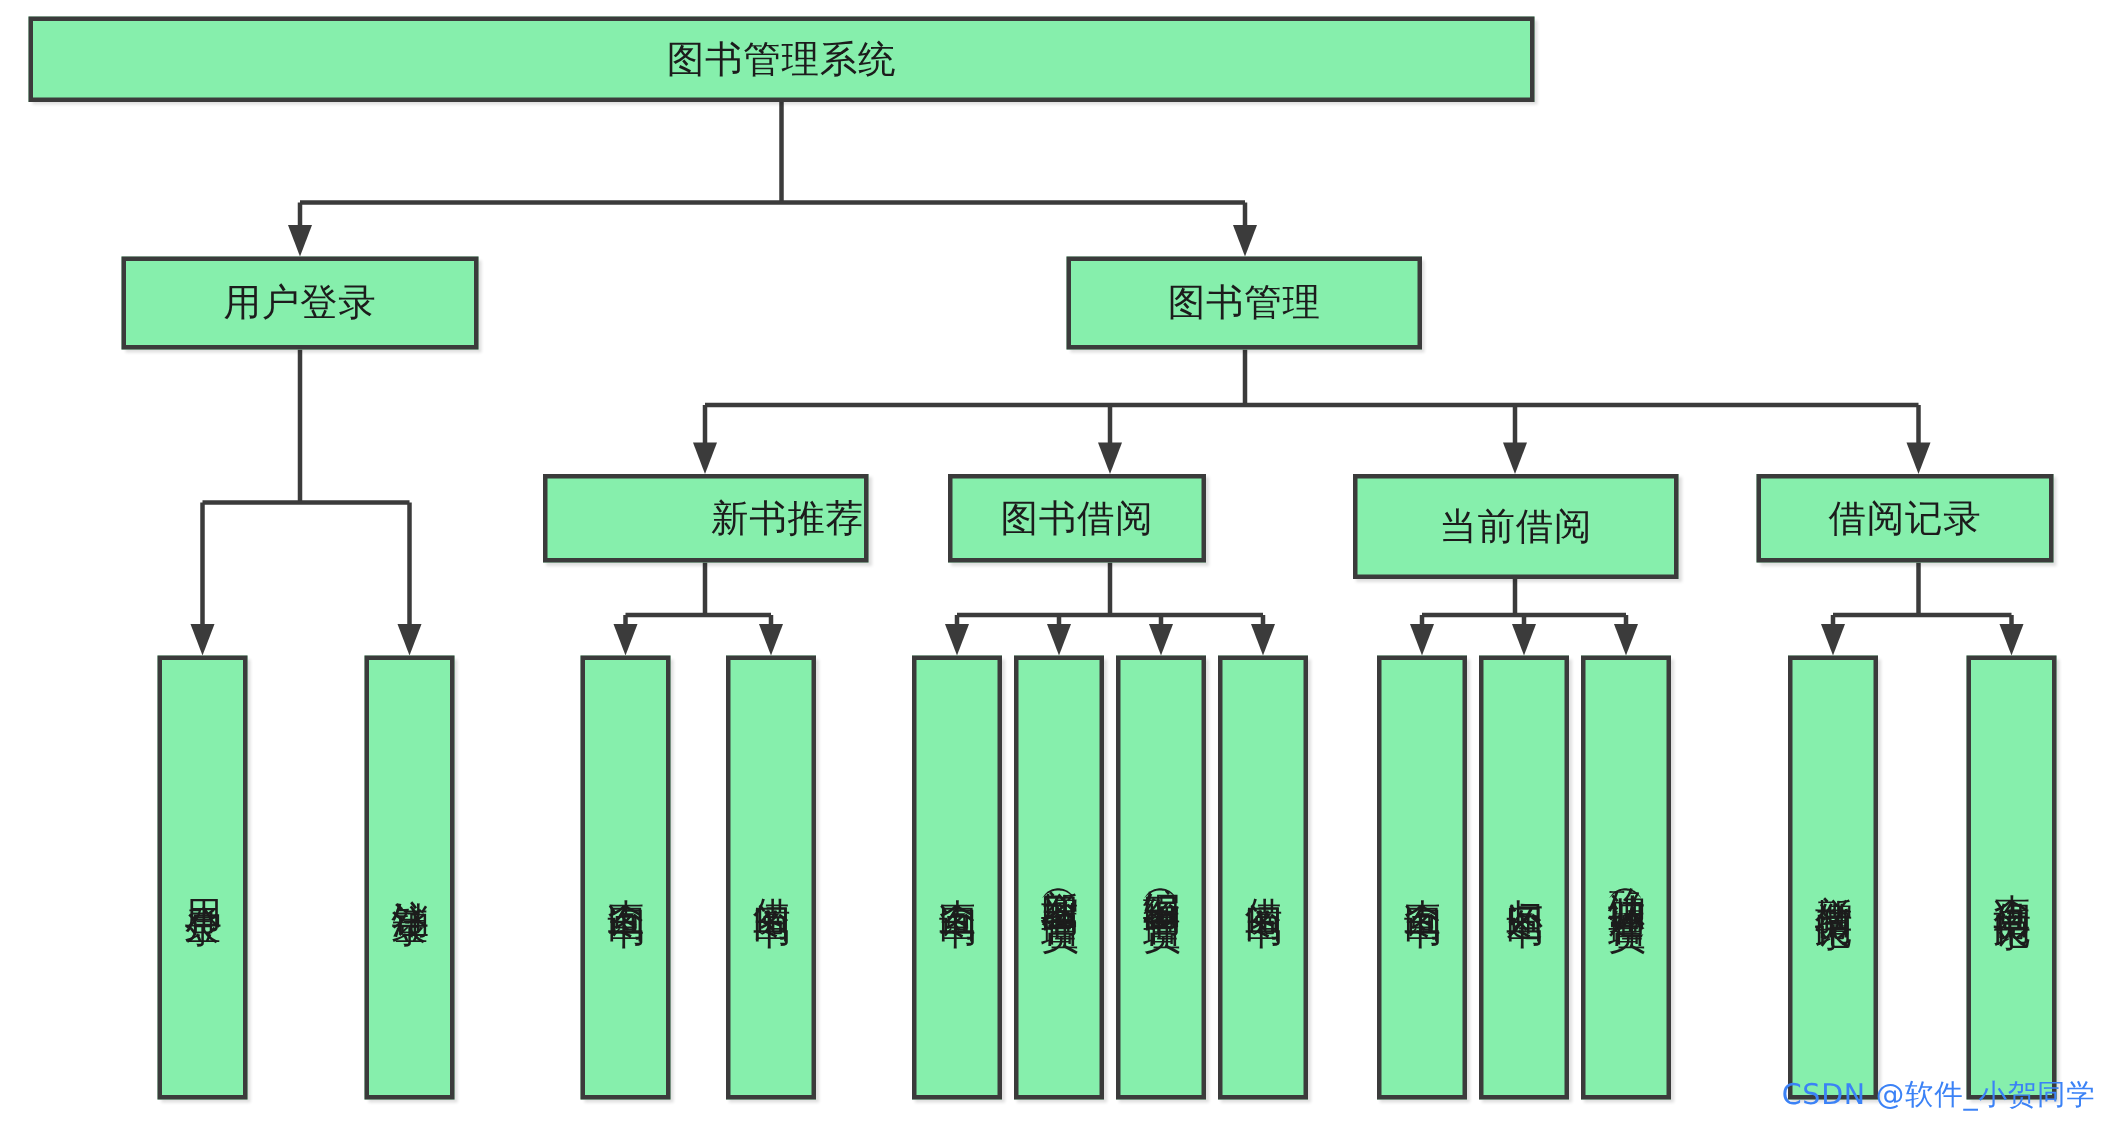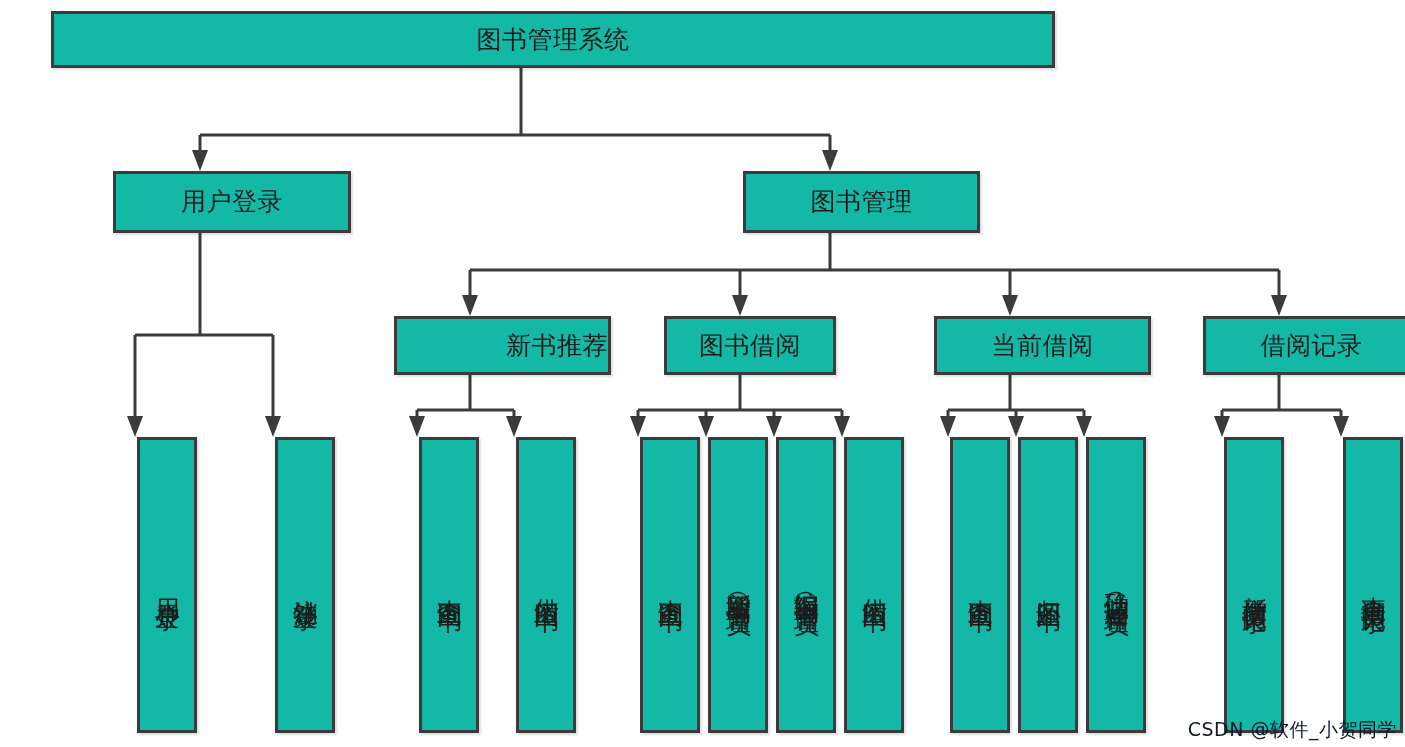--- a/index.html
+++ b/index.html
@@ -17,27 +17,26 @@
   }
   #diagram-root {
     position: relative;
     width: 1405px;
     height: 747px;
   }
   
   .node {
     position: absolute;
     box-sizing: border-box;
-    background: #14b8a6;
+    background: #86efac;
     border: 3px solid #3b3b3b;
     display: flex;
     align-items: center;
     justify-content: center;
     box-shadow: 2px 2px 2px rgba(0,0,0,0.13);
-    margin-left: 32px;
   }
   .node .node-label {
     color: #1c1c1c;
     font-size: 25px;
     line-height: 1.18;
     letter-spacing: 0.5px;
     white-space: nowrap;
     text-align: center;
   }
   
@@ -74,21 +73,21 @@
   }
   .conn-arrow {
     fill: #3b3b3b;
     stroke: none;
   }
   
   #watermark {
     position: absolute;
     right: 8px;
     bottom: 4px;
-    color: #0f172a;
+    color: #3b82f6;
     font-size: 19px;
     letter-spacing: 0.5px;
     white-space: nowrap;
     user-select: none;
   }
 </style>
 </head>
 <body>
 
 <div id="diagram-root">
@@ -169,24 +168,24 @@
       </div>
       <div class="node horizontal" style="left: 711px; top: 171px; width: 237px; height: 62px; justify-content: center;">
         <span class="node-label">图书管理</span>
       </div>
       <div class="node horizontal" style="left: 362px; top: 316px; width: 217px; height: 59px; justify-content: flex-end;">
         <span class="node-label">新书推荐</span>
       </div>
       <div class="node horizontal" style="left: 632px; top: 316px; width: 172px; height: 59px;">
         <span class="node-label">图书借阅</span>
       </div>
-      <div class="node horizontal" style="left: 902px; top: 316px; width: 217px; height: 59px;">
+      <div class="node horizontal" style="left: 902px; top: 316px; width: 217px; height: 70px;">
         <span class="node-label">当前借阅</span>
       </div>
-      <div class="node horizontal" style="left: 1171px; top: 316px; width: 217px; height: 59px;">
+      <div class="node horizontal" style="left: 1171px; top: 316px; width: 198px; height: 59px;">
         <span class="node-label">借阅记录</span>
       </div>
       <div class="node vertical" style="left: 105px; top: 437px; width: 60px; height: 296px;">
         <span class="node-label">用户登录</span>
       </div>
       <div class="node vertical" style="left: 243px; top: 437px; width: 60px; height: 296px;">
         <span class="node-label">注销登录</span>
       </div>
       <div class="node vertical" style="left: 387px; top: 437px; width: 60px; height: 296px;">
         <span class="node-label">查询图书</span>

